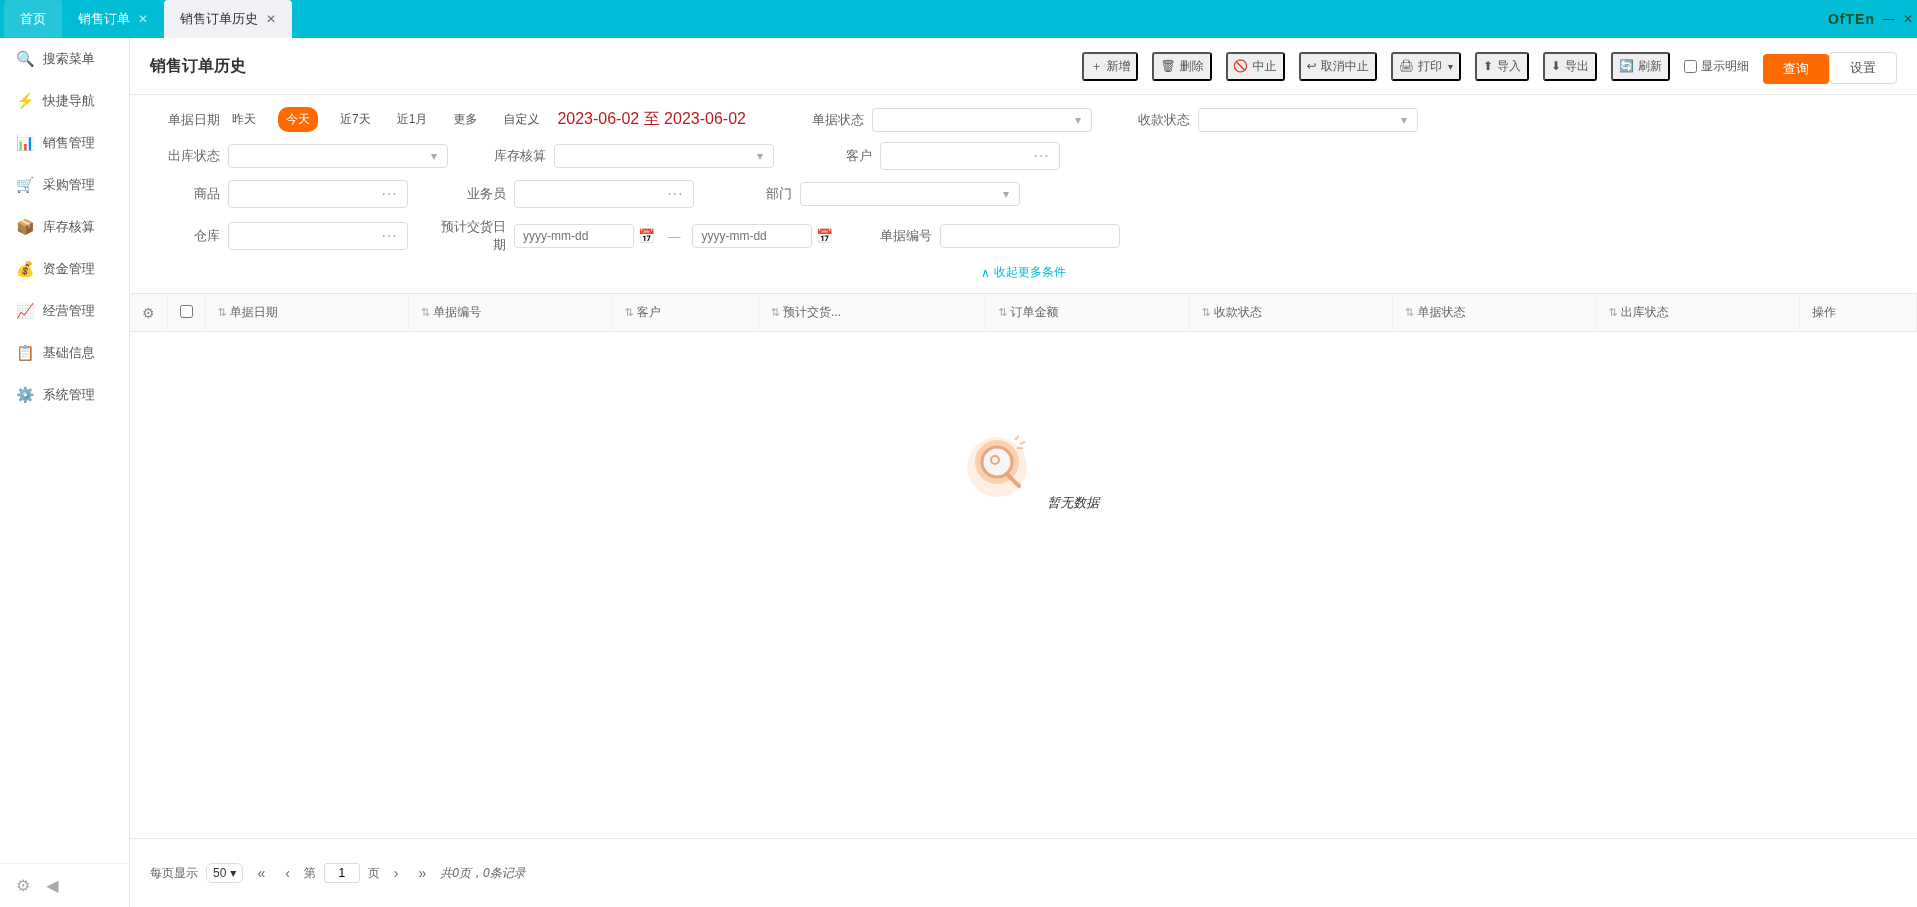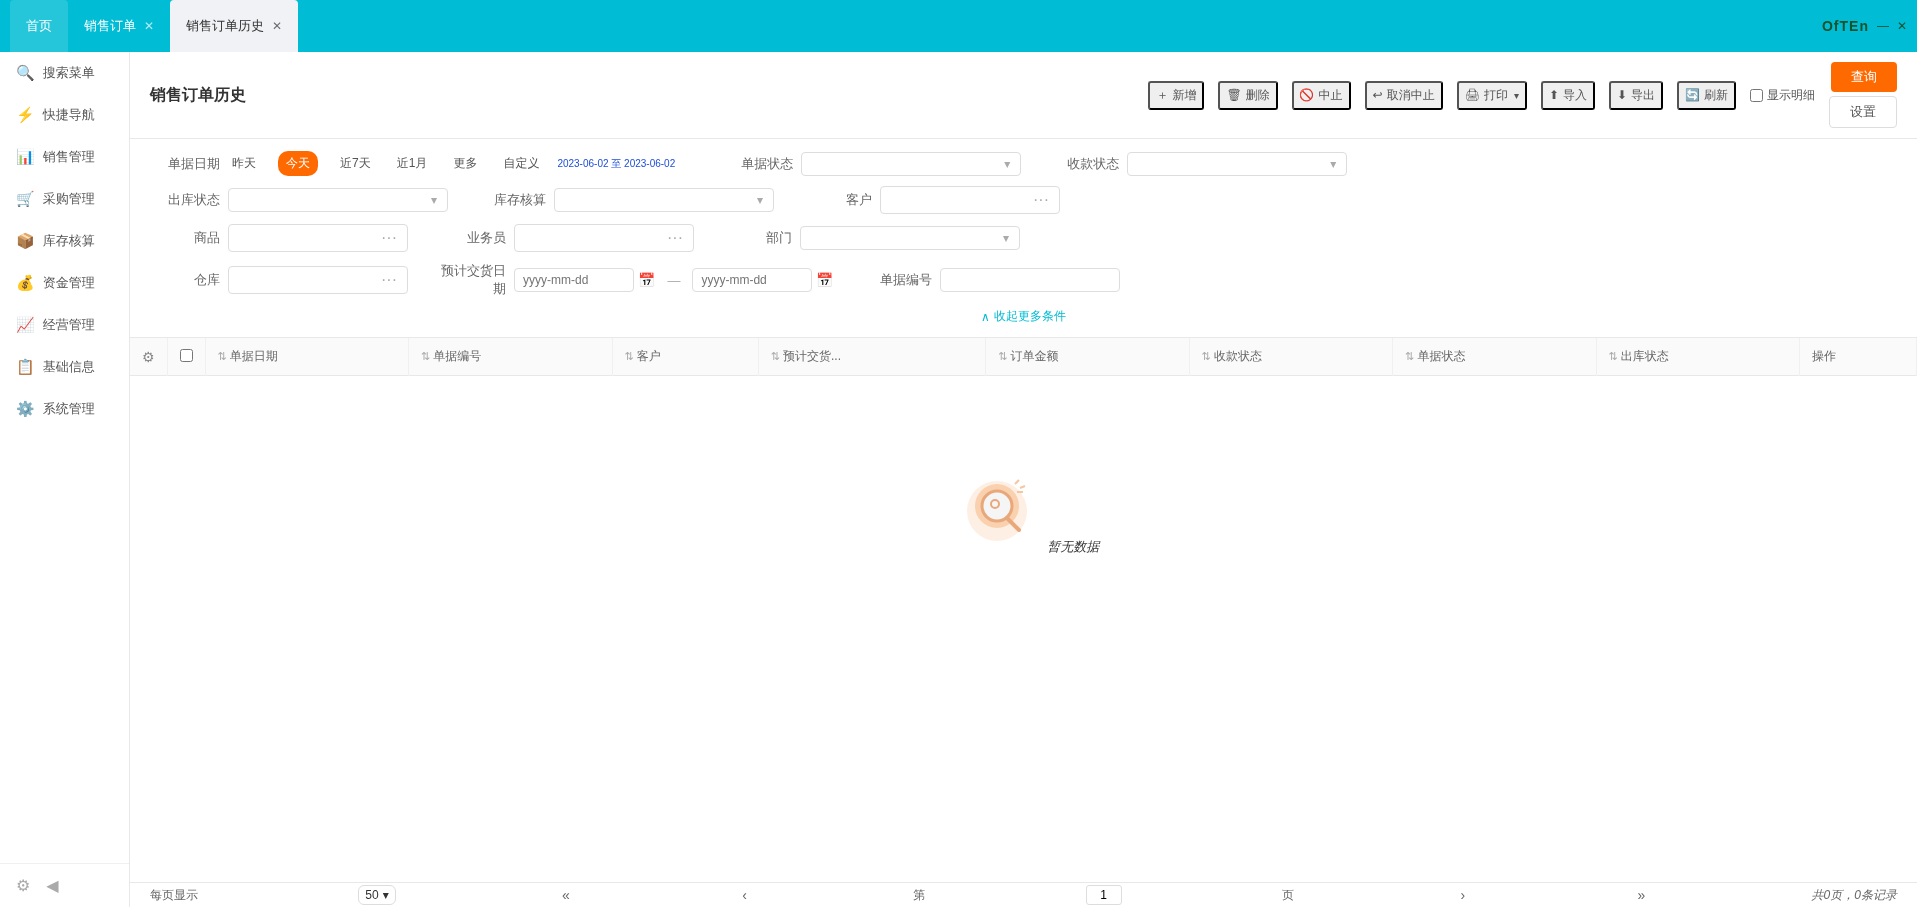--- a/index.html
+++ b/index.html
@@ -1,19 +1,19 @@
 <!DOCTYPE html>
 <html><head>
   <meta charset="utf-8">
   <style>
     * { box-sizing: border-box; margin: 0; padding: 0; }
     body { font-family: 'Microsoft YaHei', Arial, sans-serif; font-size: 13px; background: #f0f2f5; color: #333; display: flex; flex-direction: column; height: 907px; overflow: hidden; }
 
     
-    .top-bar { background: #00bcd4; height: 52px; display: flex; align-items: center; padding: 0 10px; justify-content: space-between; flex-shrink: 0; }
+    .top-bar { background: #00bcd4; height: 38px; display: flex; align-items: center; padding: 0 4px; justify-content: space-between; flex-shrink: 0; }
     .top-bar-tabs { display: flex; align-items: center; height: 100%; }
     .top-tab { display: flex; align-items: center; padding: 0 16px; height: 100%; color: #fff; font-size: 13px; cursor: pointer; position: relative; }
     .top-tab.active { background: #f0f2f5; color: #333; border-radius: 4px 4px 0 0; }
     .top-tab .tab-close { margin-left: 8px; font-size: 12px; cursor: pointer; opacity: 0.7; }
     .top-tab.home { background: rgba(255,255,255,0.15); border-radius: 4px 4px 0 0; }
     .top-bar-right { display: flex; align-items: center; gap: 8px; color: #14532d; font-size: 12px; }
     .brand-text { font-size: 14px; font-weight: bold; letter-spacing: 1px; }
 
     
     .main-layout { display: flex; flex: 1; overflow: hidden; }
@@ -36,21 +36,21 @@
     .query-btn { background: #ff6a00; color: #fff; border: none; padding: 6px 20px; border-radius: 4px; cursor: pointer; font-size: 13px; }
     .setting-btn { border: 1px solid #ddd; background: #fff; color: #555; padding: 6px 20px; border-radius: 4px; cursor: pointer; font-size: 13px; display: block; margin-top: 4px; }
 
     
     .filter-area { background: #fff; padding: 12px 20px; border-bottom: 1px solid #e8e8e8; flex-shrink: 0; }
     .filter-row { display: flex; align-items: center; margin-bottom: 10px; flex-wrap: wrap; gap: 8px; }
     .filter-label { width: 70px; color: #666; font-size: 13px; text-align: right; flex-shrink: 0; }
     .filter-value { display: flex; align-items: center; gap: 18px; flex: 0 0 auto; }
     .date-tag { background: #ff6a00; color: #fff; border-radius: 10px; padding: 4px 8px; font-size: 12px; cursor: pointer; }
     .date-text-btn { color: #555; font-size: 12px; cursor: pointer; padding: 2px 4px; }
-    .date-range-text { color: #1d4ed8; font-size: 10px; }
+    .date-range-text { color: #b91c1c; font-size: 16px; }
     .filter-select { display: flex; align-items: center; border: 1px solid #ddd; border-radius: 4px; padding: 4px 10px; min-width: 180px; justify-content: space-between; font-size: 12px; color: #aaa; cursor: pointer; background: #fff; }
     .filter-select-wide { min-width: 220px; }
     .filter-input { border: 1px solid #ddd; border-radius: 4px; padding: 4px 10px; min-width: 180px; font-size: 12px; color: #aaa; background: #fff; }
     .filter-ellipsis { color: #aaa; font-size: 16px; cursor: pointer; margin-left: 4px; }
     .date-picker-group { display: flex; align-items: center; gap: 4px; }
     .date-input { border: 1px solid #ddd; border-radius: 4px; padding: 4px 8px; width: 120px; font-size: 12px; color: #aaa; }
     .cal-icon { color: #aaa; cursor: pointer; font-size: 14px; }
     .collapse-row { display: flex; justify-content: center; align-items: center; gap: 4px; color: #00bcd4; font-size: 12px; cursor: pointer; margin-top: 4px; }
 
     
@@ -59,21 +59,21 @@
     thead tr { background: #fafafa; border-bottom: 1px solid #e8e8e8; }
     thead th { padding: 10px 12px; text-align: left; font-size: 12px; color: #666; font-weight: normal; white-space: nowrap; border-right: 1px solid #f0f0f0; }
     thead th.sortable { cursor: pointer; }
     thead th.sortable::before { content: '⇅ '; font-size: 11px; color: #aaa; }
     .th-settings { width: 36px; text-align: center; }
     .th-checkbox { width: 36px; text-align: center; }
     .settings-icon-btn { background: none; border: none; cursor: pointer; font-size: 14px; color: #888; }
     .empty-state { display: flex; flex-direction: row; align-items: flex-end; justify-content: center; padding: 80px 0; font-style: italic; }
 
     
-    .pagination { background: #fff; border-top: 1px solid #e8e8e8; padding: 2px 20px; display: flex; align-items: center; justify-content: space-between; flex-shrink: 0; }
+    .pagination { background: #fff; border-top: 1px solid #e8e8e8; padding: 24px 20px; display: flex; align-items: center; justify-content: flex-start; gap: 8px; flex-shrink: 0; }
     .page-size-label { color: #666; font-size: 12px; }
     .page-size-select { border: 1px solid #ddd; border-radius: 6px; padding: 2px 6px; font-size: 12px; display: flex; align-items: center; gap: 4px; cursor: pointer; }
     .page-nav-btn { background: none; border: none; cursor: pointer; font-size: 14px; color: #666; padding: 2px 6px; }
     .page-nav-btn:disabled { color: #ccc; cursor: not-allowed; }
     .page-input { border: 1px solid #ddd; border-radius: 3px; width: 36px; text-align: center; padding: 2px; font-size: 12px; }
     .page-info { color: #666; font-size: 12px; font-style: italic; }
 
     
     .toolbar-actions { display: flex; align-items: center; gap: 14px; }
   </style>
@@ -180,21 +180,21 @@
           <span>导出</span>
         </button>
         <button class="toolbar-btn">
           <span>🔄</span>
           <span>刷新</span>
         </button>
         <label class="checkbox-label">
           <input type="checkbox" style="">
           <span>显示明细</span>
         </label>
-        <div style="display:flex; flex-direction:column; align-items:flex-end;">
+        <div style="display:flex; flex-direction:row; align-items:flex-end;">
           <button class="query-btn">
             <span>查询</span>
           </button>
           <button class="setting-btn">
             <span>设置</span>
           </button>
         </div>
       </div>
     </div>
 

